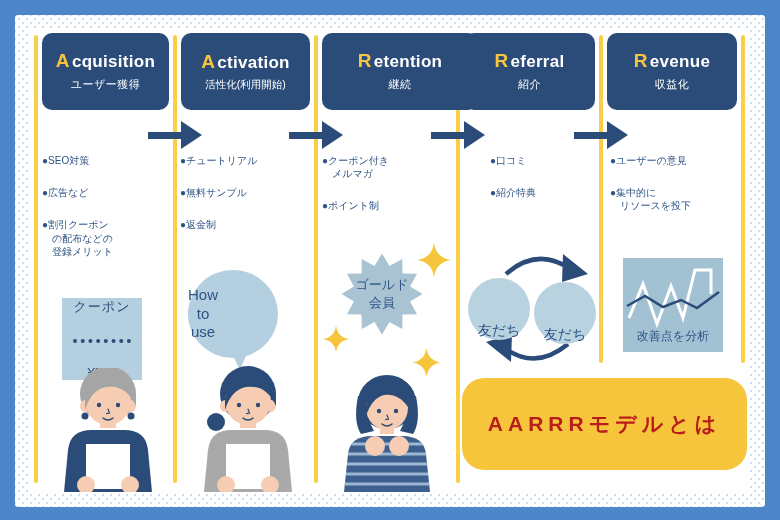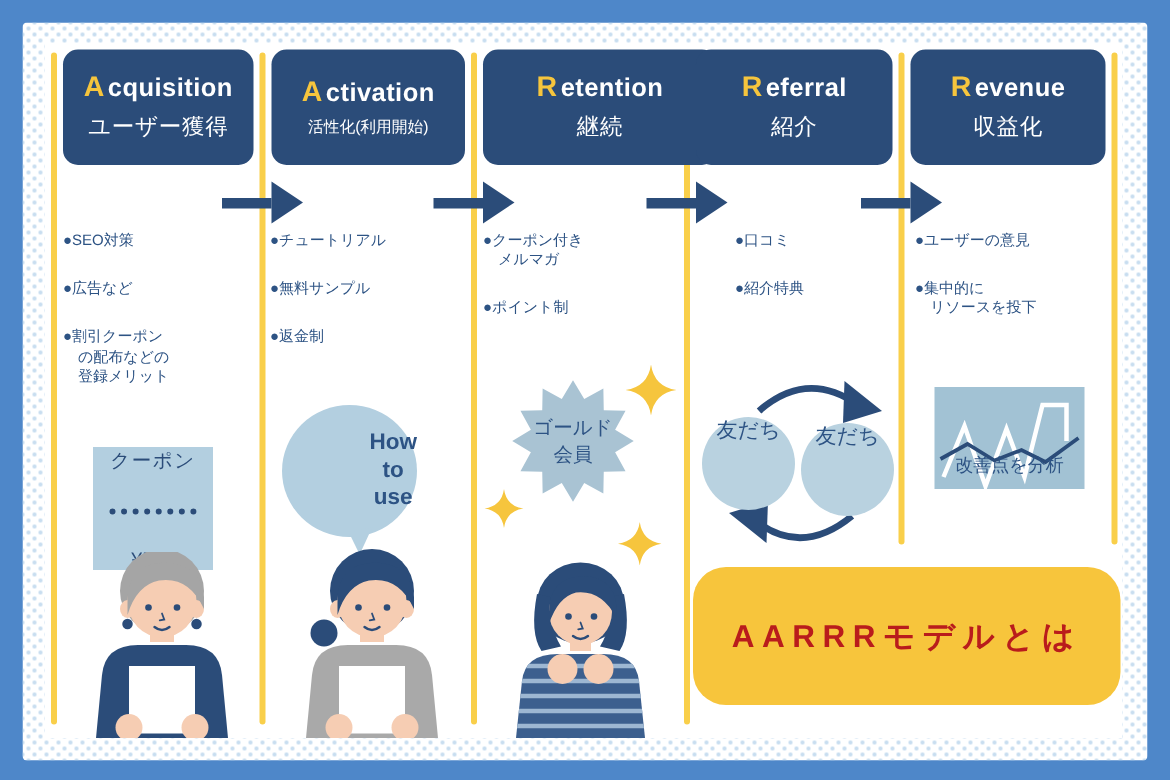--- a/index.html
+++ b/index.html
@@ -14,21 +14,21 @@
   .vline{position:absolute;width:4px;border-radius:2px;background:#f9cf4a;top:35px;}
   .v0{left:34px;height:448px}.v1{left:173px;height:448px}.v2{left:314px;height:448px}
   .v3{left:456px;height:448px}.v4{left:599px;height:328px}.v5{left:741px;height:328px}
 
   .stage-head{position:absolute;top:33px;height:77px;background:#2b4c79;border-radius:10px;
         color:#fff;display:flex;flex-direction:column;align-items:center;justify-content:center;gap:7px;}
   .h0{left:42px;width:127px}.h1{left:181px;width:129px}.h2{left:322px;width:156px}
   .h3{left:464px;width:131px}.h4{left:607px;width:130px}
   .stage-title{font-size:17px;font-weight:bold;letter-spacing:.3px;line-height:1;}
   .stage-letter{color:#f6c53d;font-size:19px;margin-right:2px;}
-  .stage-sub{font-size:15px;letter-spacing:.5px;}
+  .stage-sub{font-size:11px;letter-spacing:.5px;}
   .h1 .stage-sub{font-size:10.5px;letter-spacing:0;}
 
   .arrow{position:absolute;top:121px;width:54px;height:28px;display:flex;align-items:center;}
   .a0{left:148px}.a1{left:289px}.a2{left:431px}.a3{left:574px}
   .arrow .bar{flex:1;height:7px;background:#2b4c79;}
   .arrow .head{width:0;height:0;border-left:21px solid #2b4c79;
         border-top:14px solid transparent;border-bottom:14px solid transparent;}
 
   .bullets{position:absolute;top:154px;color:#2d5384;font-size:10px;}
   .b0{left:42px;width:132px}.b1{left:180px;width:134px}.b2{left:322px;width:134px}
@@ -37,45 +37,45 @@
 
   
   .coupon{position:absolute;left:62px;top:298px;width:80px;height:82px;background:#b3cfe0;
         display:flex;flex-direction:column;align-items:center;justify-content:space-between;color:#2b4c79;}
   .coupon .lbl{font-size:13px;letter-spacing:1px;}
   .coupon .divider{width:58px;border-top:4px dotted #2b4c79;margin:8px 0;}
   .coupon .price{font-size:13px;}
 
   
   .bubble{position:absolute;left:188px;top:270px;width:90px;height:88px;background:#b3cfe0;
-        border-radius:50%;display:flex;align-items:center;justify-content:flex-end;
-        color:#2d5384;font-size:15px;text-align:center;white-space:pre-line;line-height:1.25;font-weight:bold;}
+        border-radius:50%;display:flex;align-items:center;justify-content:flex-start;
+        color:#2d5384;font-size:15px;text-align:center;white-space:pre-line;line-height:1.25;}
   .bubble:after{content:"";position:absolute;left:46px;bottom:-11px;width:0;height:0;
         border-top:16px solid #b3cfe0;border-left:4px solid transparent;border-right:12px solid transparent;
         transform:rotate(-12deg);}
 
   
   .badge-wrap{position:absolute;left:338px;top:250px;width:88px;height:88px;}
   .badge-wrap svg{position:absolute;inset:0;}
   .badge-text{position:absolute;inset:0;display:flex;align-items:center;justify-content:center;
         color:#2d5384;font-size:13px;text-align:center;white-space:pre-line;line-height:1.4;}
   .sparkle{position:absolute;}
   .sp0{left:417px;top:243px;width:34px;height:34px}
   .sp1{left:323px;top:326px;width:26px;height:26px}
   .sp2{left:412px;top:348px;width:29px;height:29px}
 
   
   .cycle{position:absolute;left:466px;top:250px;width:140px;height:118px;}
   .cycle svg{position:absolute;inset:0;}
   .friend{position:absolute;width:62px;height:62px;border-radius:50%;background:#b9d2e0;
-        display:flex;align-items:flex-start;justify-content:center;color:#2d5384;font-size:14px;}
+        display:flex;align-items:flex-end;justify-content:center;color:#2d5384;font-size:14px;}
   .f-left{left:2px;top:28px}.f-right{left:68px;top:32px}
 
   
-  .chartbox{position:absolute;left:623px;top:258px;width:100px;height:68px;background:#a2c2d4;}
+  .chartbox{position:absolute;left:623px;top:258px;width:100px;height:94px;background:#a2c2d4;}
   .chartbox svg{position:absolute;left:0;top:2px;}
   .chart-cap{position:absolute;left:0;right:0;bottom:7px;text-align:center;
         color:#2d5384;font-size:12px;}
 
   
   .person{position:absolute;}
   .p1{left:52px;top:368px}.p2{left:192px;top:366px}.p3{left:330px;top:372px}
 
   
   .footerbox{position:absolute;left:462px;top:378px;width:285px;height:92px;background:#f7c53c;

